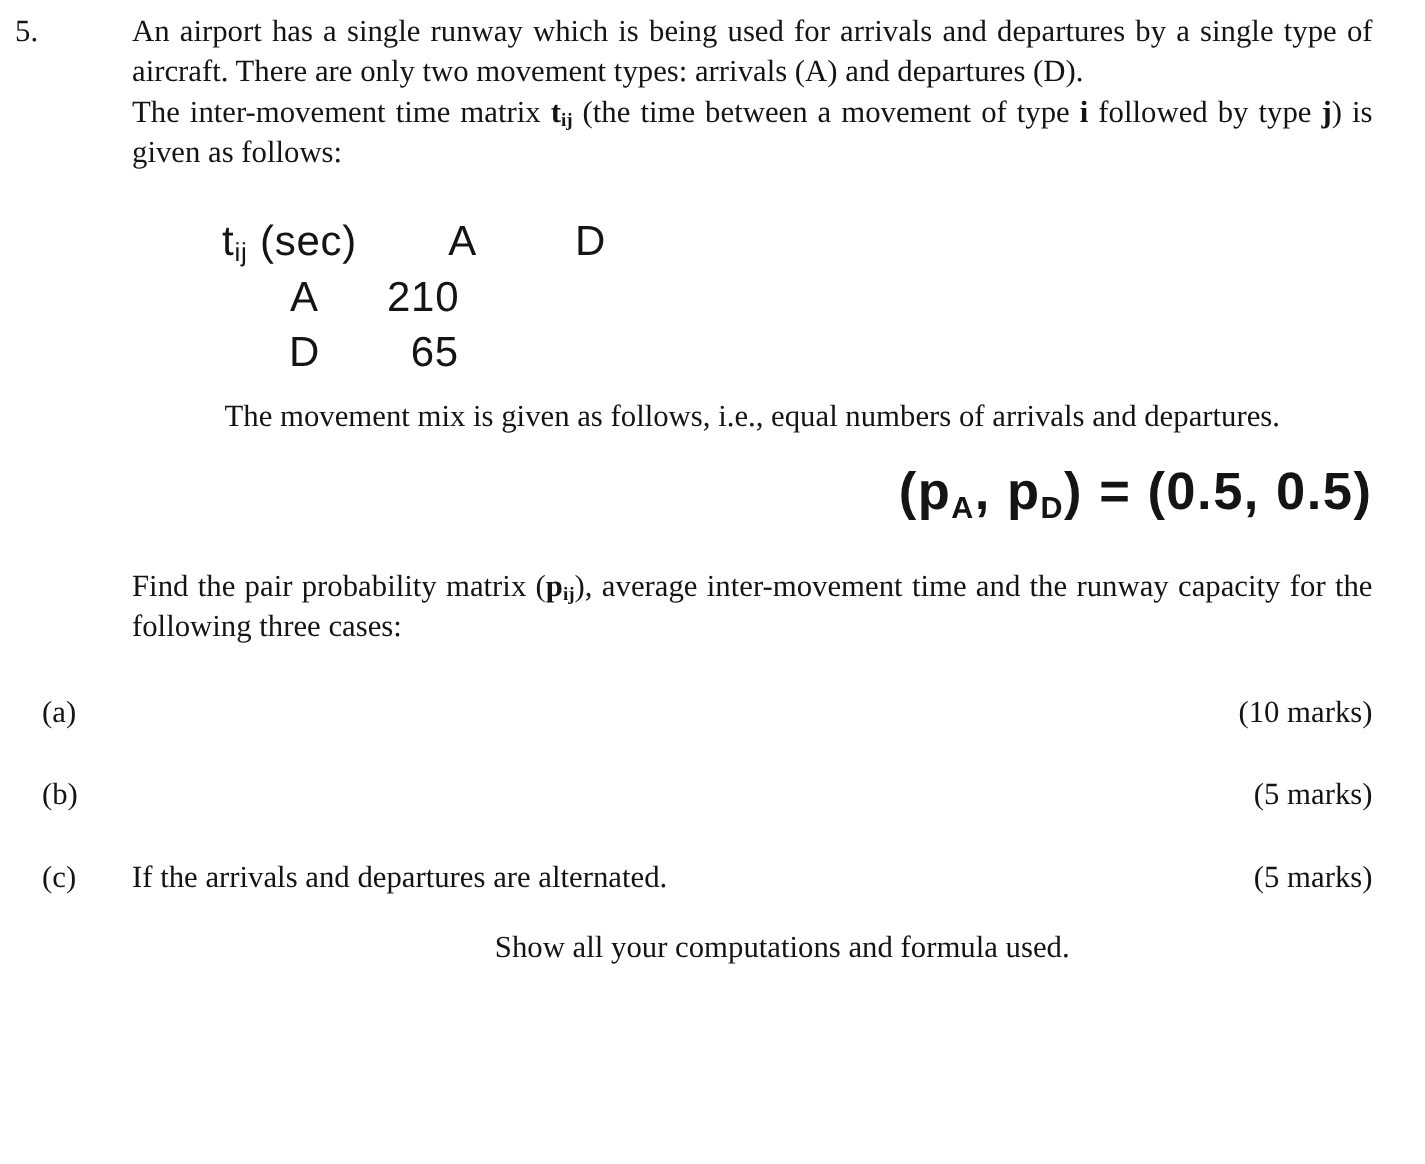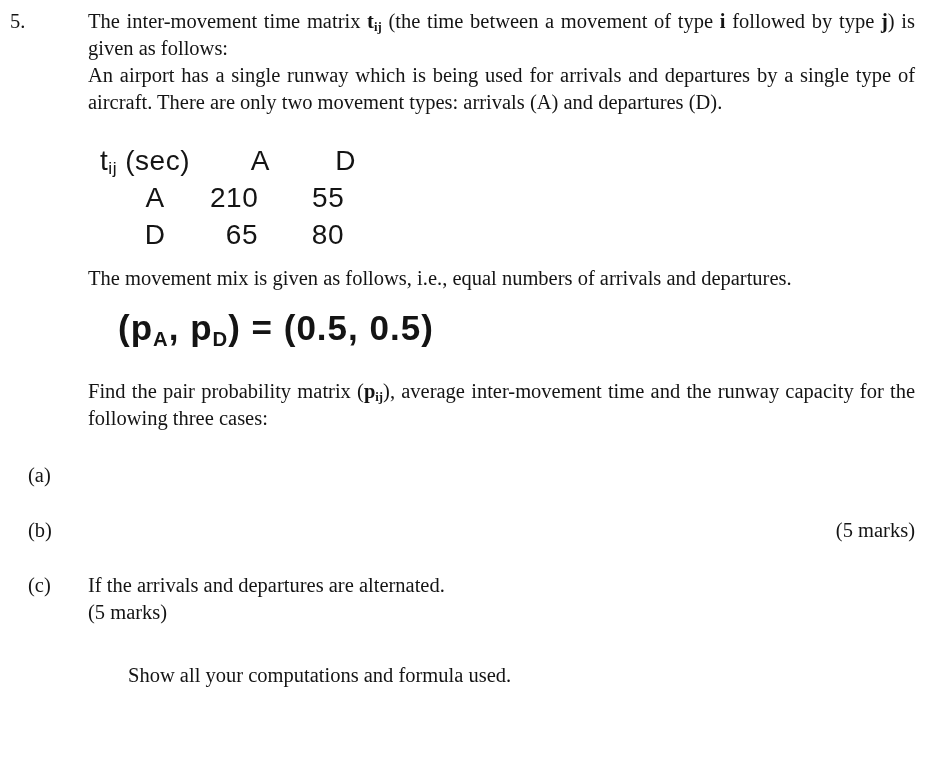--- a/index.html
+++ b/index.html
@@ -8,106 +8,106 @@
     height: 776px;
     background: #ffffff;
     color: #141414;
     font-family: "Liberation Serif", serif;
     overflow: hidden;
   }
   .doc { padding: 8px 35px 0 10px; font-size: 20.5px; line-height: 27px; }
   .row { display: flex; }
   .num { flex: 0 0 78px; }
   .content { flex: 1; min-width: 0; }
-  p { margin: 0; }
+  p { margin: 0; text-align: center; }
   .just { text-align: justify; }
   b { font-weight: bold; }
   sub { font-size: 62%; line-height: 0; vertical-align: -0.25em; }
 
   
   .tbl {
     margin: 26px 0 0 12px;
     font-family: "Liberation Sans", sans-serif;
     font-size: 28px;
     line-height: 37px;
     letter-spacing: 0.5px;
     font-weight: 500;
   }
-  .trow { display: flex; }
+  .trow { display: flex; margin-left: 48px; }
   .tc { white-space: nowrap; }
   .c1 { flex: 0 0 122px; }
   .thead .c1 { text-align: left; }
   .rowlab { text-align: center; flex-basis: 110px; }
   .c2 { flex: 0 0 48px; text-align: right; }
   .c3 { flex: 0 0 86px; text-align: right; }
 
   
   .formula {
     margin: 14px 0 0 30px;
     font-family: "Liberation Sans", sans-serif;
     font-size: 35px;
     line-height: 44px;
     font-weight: 600;
     letter-spacing: 1px;
+    text-align: right;
   }
   .formula sub { font-size: 58%; vertical-align: -0.3em; }
 
   
   .item { display: flex; margin: 28px 0 0 18px; }
   .item.first { margin-top: 30px; }
   .ilabel { flex: 0 0 60px; }
   .itext { flex: 1; min-width: 0; }
   .marks { text-align: right; }
-  .c-row { display: flex; justify-content: space-between; flex-direction: column; }
+  .c-row { display: flex; justify-content: space-between; }
 
   .p2 { margin-top: 0; }
   .p3 { margin-top: 12px; }
   .p4 { margin-top: 28px; font-family: Liberation Serif, serif; }
-  .footer-row { margin-top: 36px; gap: 40px; }
+  .footer-row { margin-top: 20px; gap: 40px; }
 </style>
 </head>
 <body>
 
 <div class="doc">
 
   <div class="row">
     <div class="num">5.</div>
     <div class="content">
+      <p class="just">An airport has a single runway which is being used for arrivals and departures by a single type of aircraft. There are only two movement types: arrivals (A) and departures (D).</p>
       <p class="just p2"><span>The inter-movement time matrix </span><b>t</b><sub><b>ij</b></sub><span> (the time between a movement of type </span><b>i</b><span> followed by type </span><b>j</b><span>) is given as follows:</span></p>
-      <p class="just">An airport has a single runway which is being used for arrivals and departures by a single type of aircraft. There are only two movement types: arrivals (A) and departures (D).</p>
 
       <div class="tbl">
         <div class="trow thead">
           <div class="tc c1"><span>t</span><sub>ij</sub><span> (sec)</span></div>
           <div class="tc c2">A</div>
           <div class="tc c3">D</div>
         </div>
         <div class="trow">
           <div class="tc c1 rowlab">A</div>
           <div class="tc c2">210</div>
-          <div class="tc c3">55</div>
         </div>
         <div class="trow">
           <div class="tc c1 rowlab">D</div>
           <div class="tc c2">65</div>
-          <div class="tc c3">80</div>
         </div>
       </div>
 
       <p class="p3">The movement mix is given as follows, i.e., equal numbers of arrivals and departures.</p>
 
       <div class="formula"><span>(p</span><sub>A</sub><span>, p</span><sub>D</sub><span>) = (0.5, 0.5)</span></div>
 
       <p class="just p4"><span>Find the pair probability matrix (</span><b>p</b><sub><b>ij</b></sub><span>), average inter-movement time and the runway capacity for the following three cases:</span></p>
     </div>
   </div>
 
   <div class="item first">
     <div class="ilabel">(a)</div>
     <div class="itext">
+      <div class="marks">(10 marks)</div>
     </div>
   </div>
 
   <div class="item">
     <div class="ilabel">(b)</div>
     <div class="itext">
       <div class="marks">(5 marks)</div>
     </div>
   </div>
 

